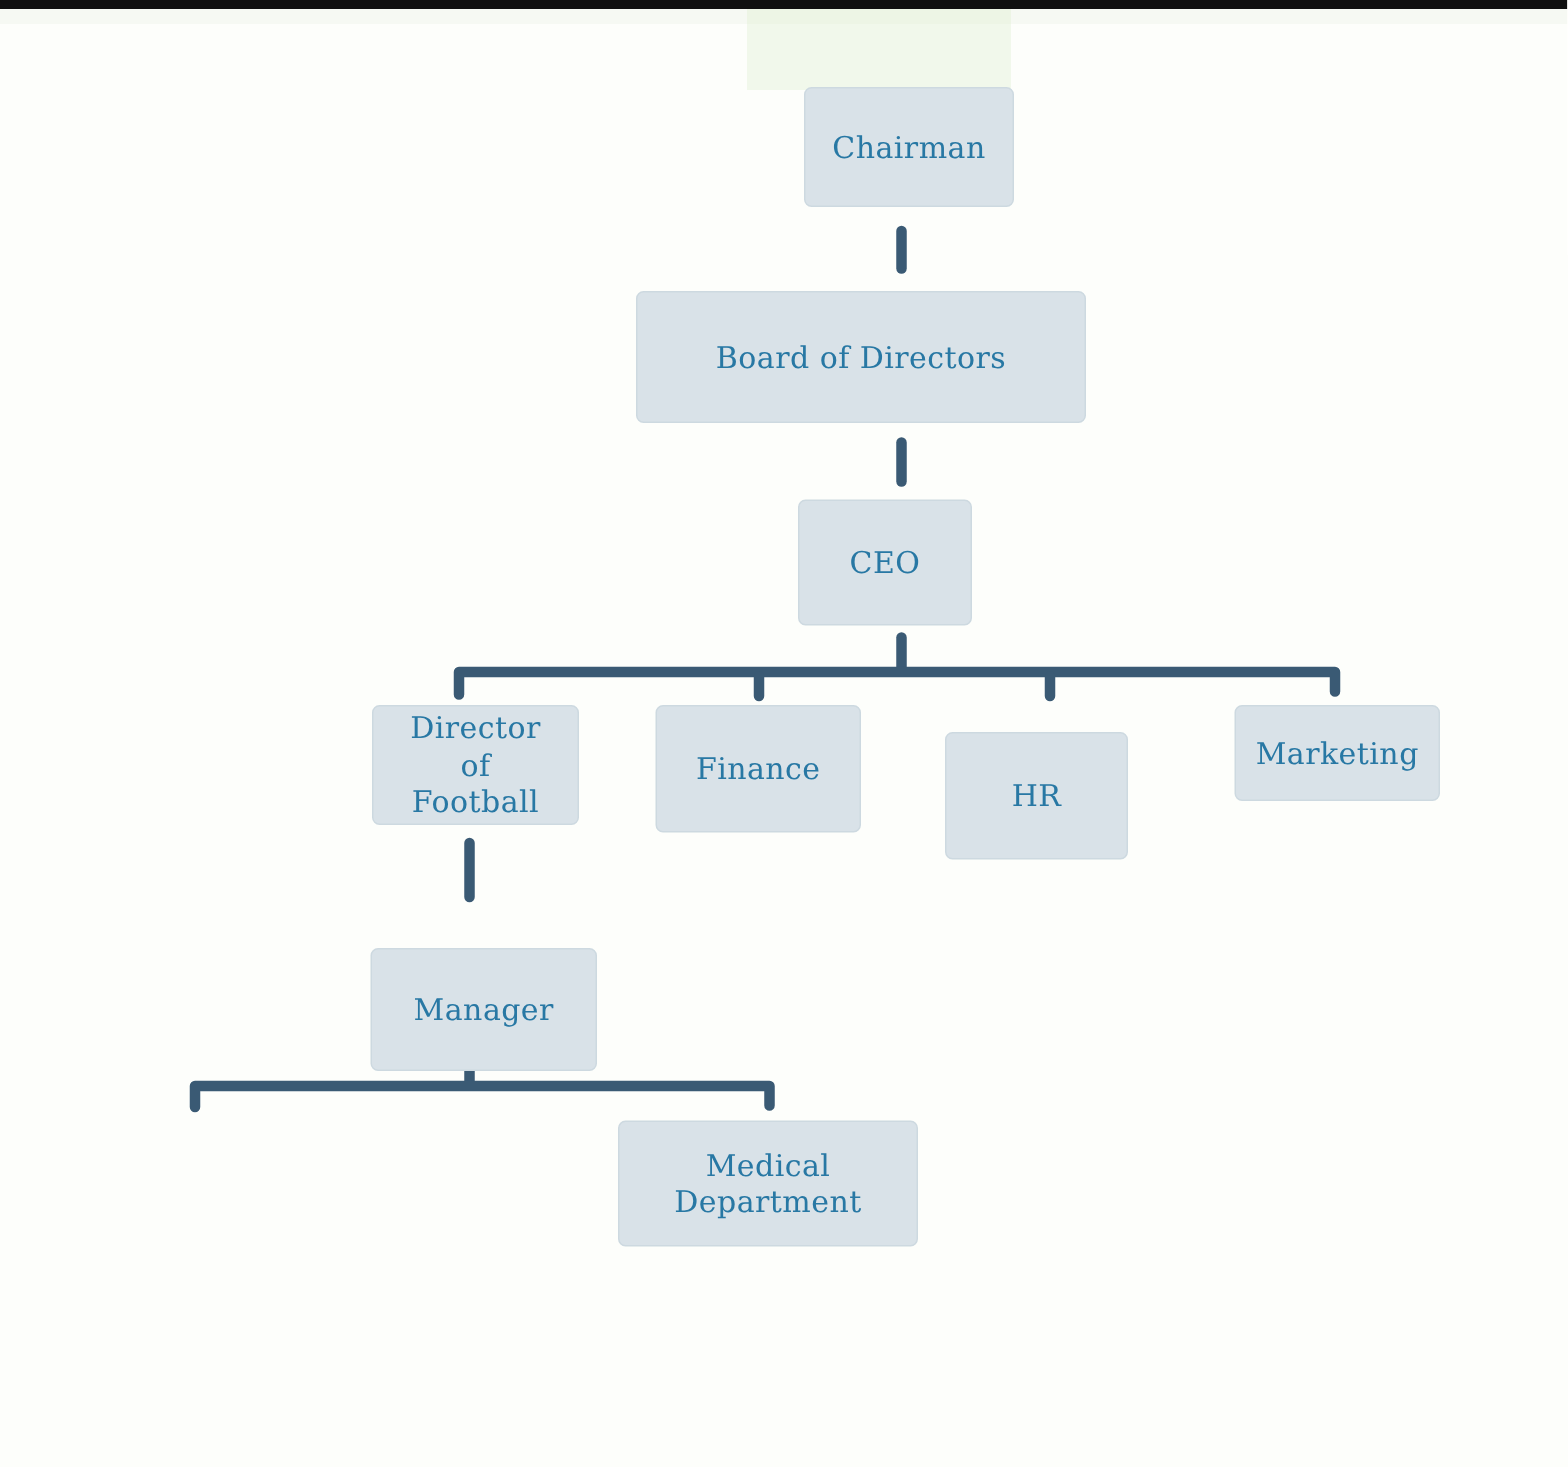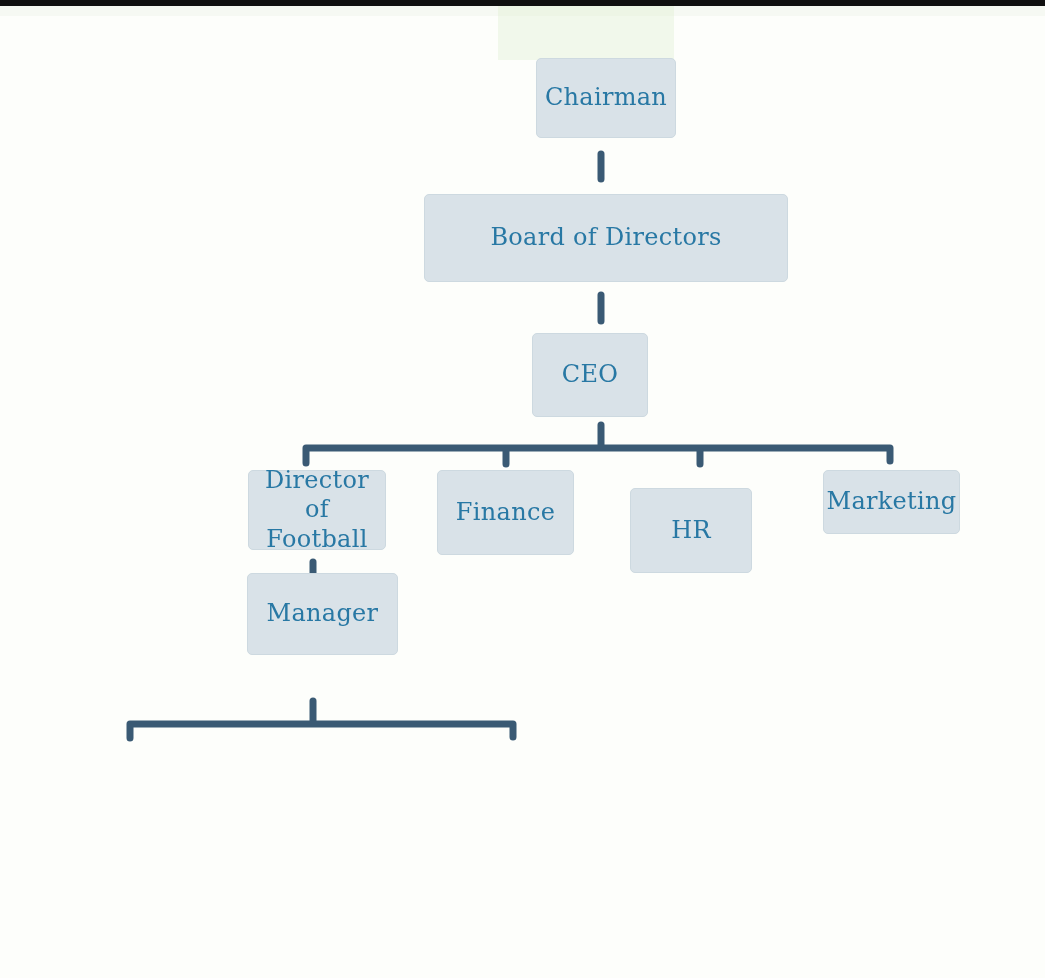--- a/index.html
+++ b/index.html
@@ -50,32 +50,32 @@
     position: absolute;
     display: flex;
     align-items: center;
     justify-content: center;
     text-align: center;
     background: var(--node-fill, #d9e2e8);
     border: 1px solid var(--node-border, #cdd9e0);
     border-radius: 5px;
     box-sizing: border-box;
     color: var(--node-text-color, #2878a4);
-    font-size: 24px;
+    font-size: 20px;
     line-height: 1.22;
     letter-spacing: 0.3px;
   }
   .n-chairman  { left: 536px; top:  58px; width: 140px; height: 80px; }
-  .n-board     { left: 424px; top: 194px; width: 364px; height: 88px; }
+  .n-board     { left: 424px; top: 194px; width: 300px; height: 88px; }
   .n-ceo       { left: 532px; top: 333px; width: 116px; height: 84px; }
   .n-dof       { left: 248px; top: 470px; width: 138px; height: 80px; padding: 0 14px; justify-content: center; }
   .n-finance   { left: 437px; top: 470px; width: 137px; height: 85px; }
   .n-hr        { left: 630px; top: 488px; width: 122px; height: 85px; }
   .n-marketing { left: 823px; top: 470px; width: 137px; height: 64px; }
-  .n-manager   { left: 247px; top: 573px; width: 151px; height: 82px; }
+  .n-manager   { left: 247px; top: 632px; width: 151px; height: 82px; }
   .n-backroom  { left:  38px; top: 748px; width: 190px; height: 82px; }
   .n-medical   { left: 412px; top: 747px; width: 200px; height: 84px; padding: 0 30px; }
 </style>
 </head>
 <body>
 
 <div class="stage">
 
   <div class="top-bar"></div>
   <div class="bg-tint tint-b"></div>
@@ -128,14 +128,17 @@
 
   <div class="node n-marketing">
     <span>Marketing</span>
   </div>
 
   <div class="node n-manager">
     <span>Manager</span>
   </div>
 
 
+  <div class="node n-medical">
+    <span>Medical Department</span>
+  </div>
 
 </div>
 
 </body></html>

